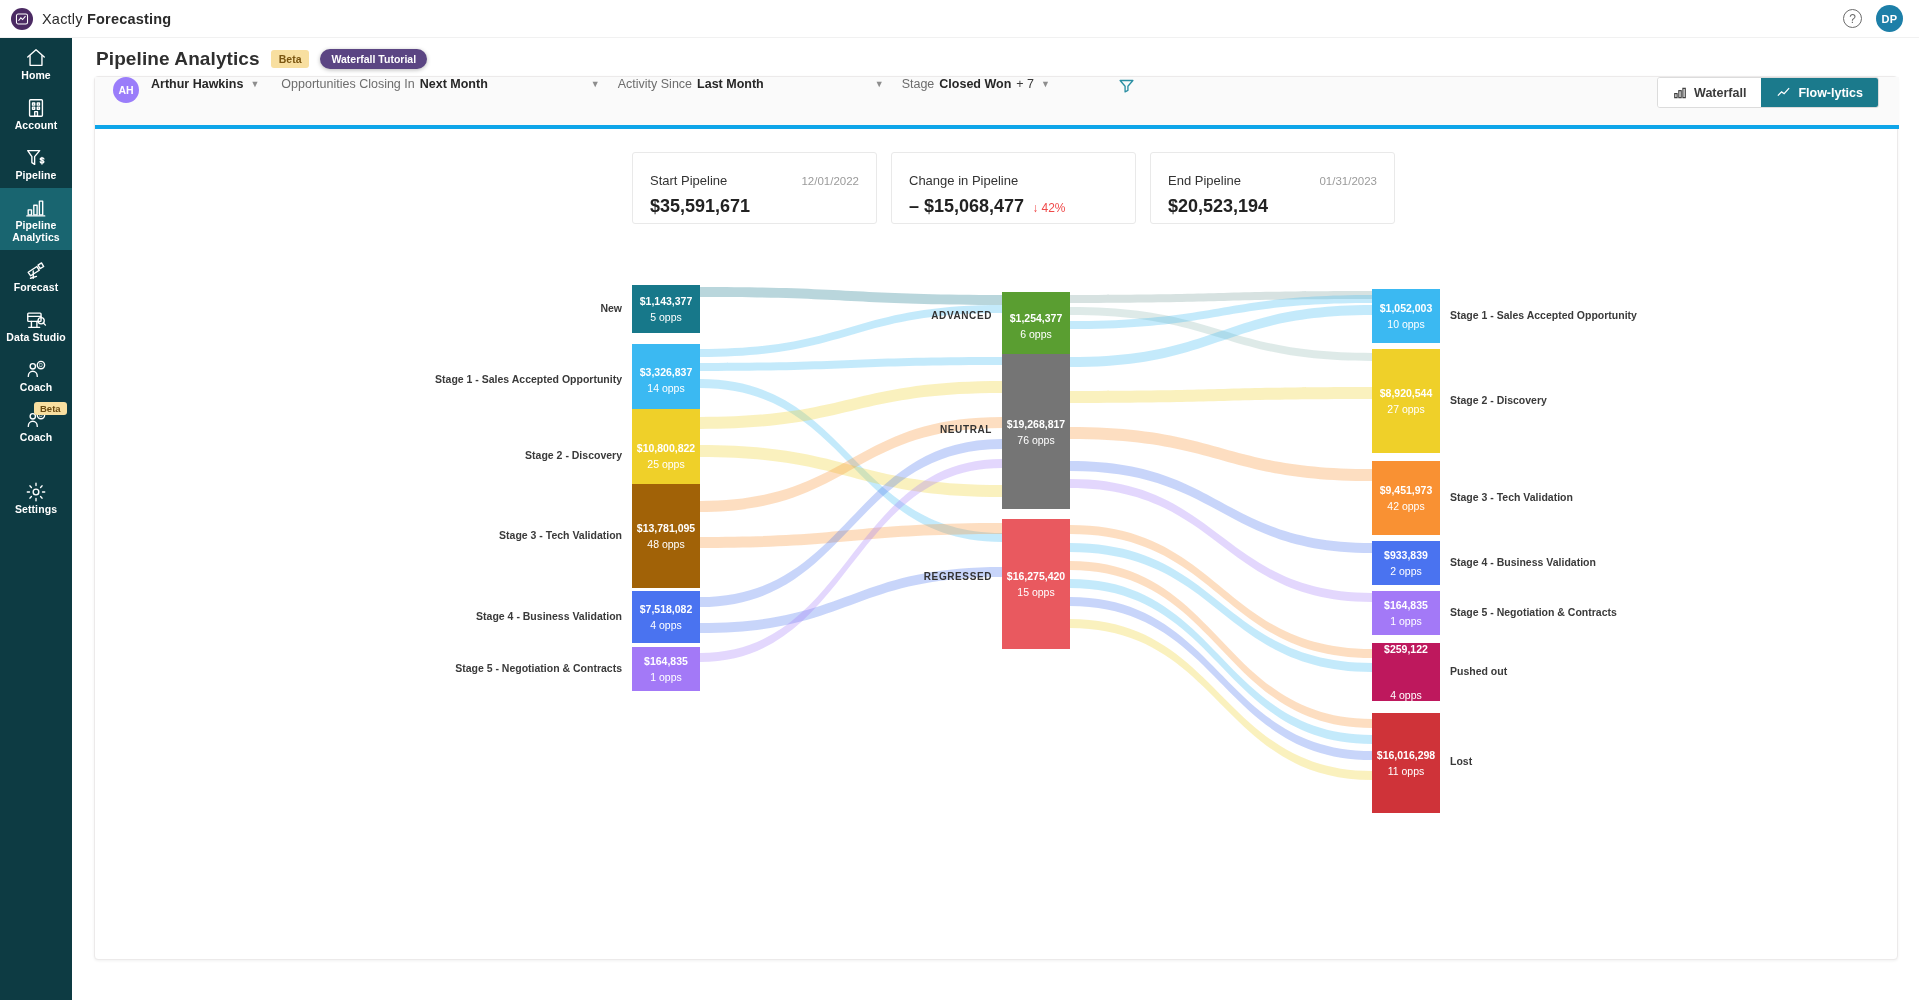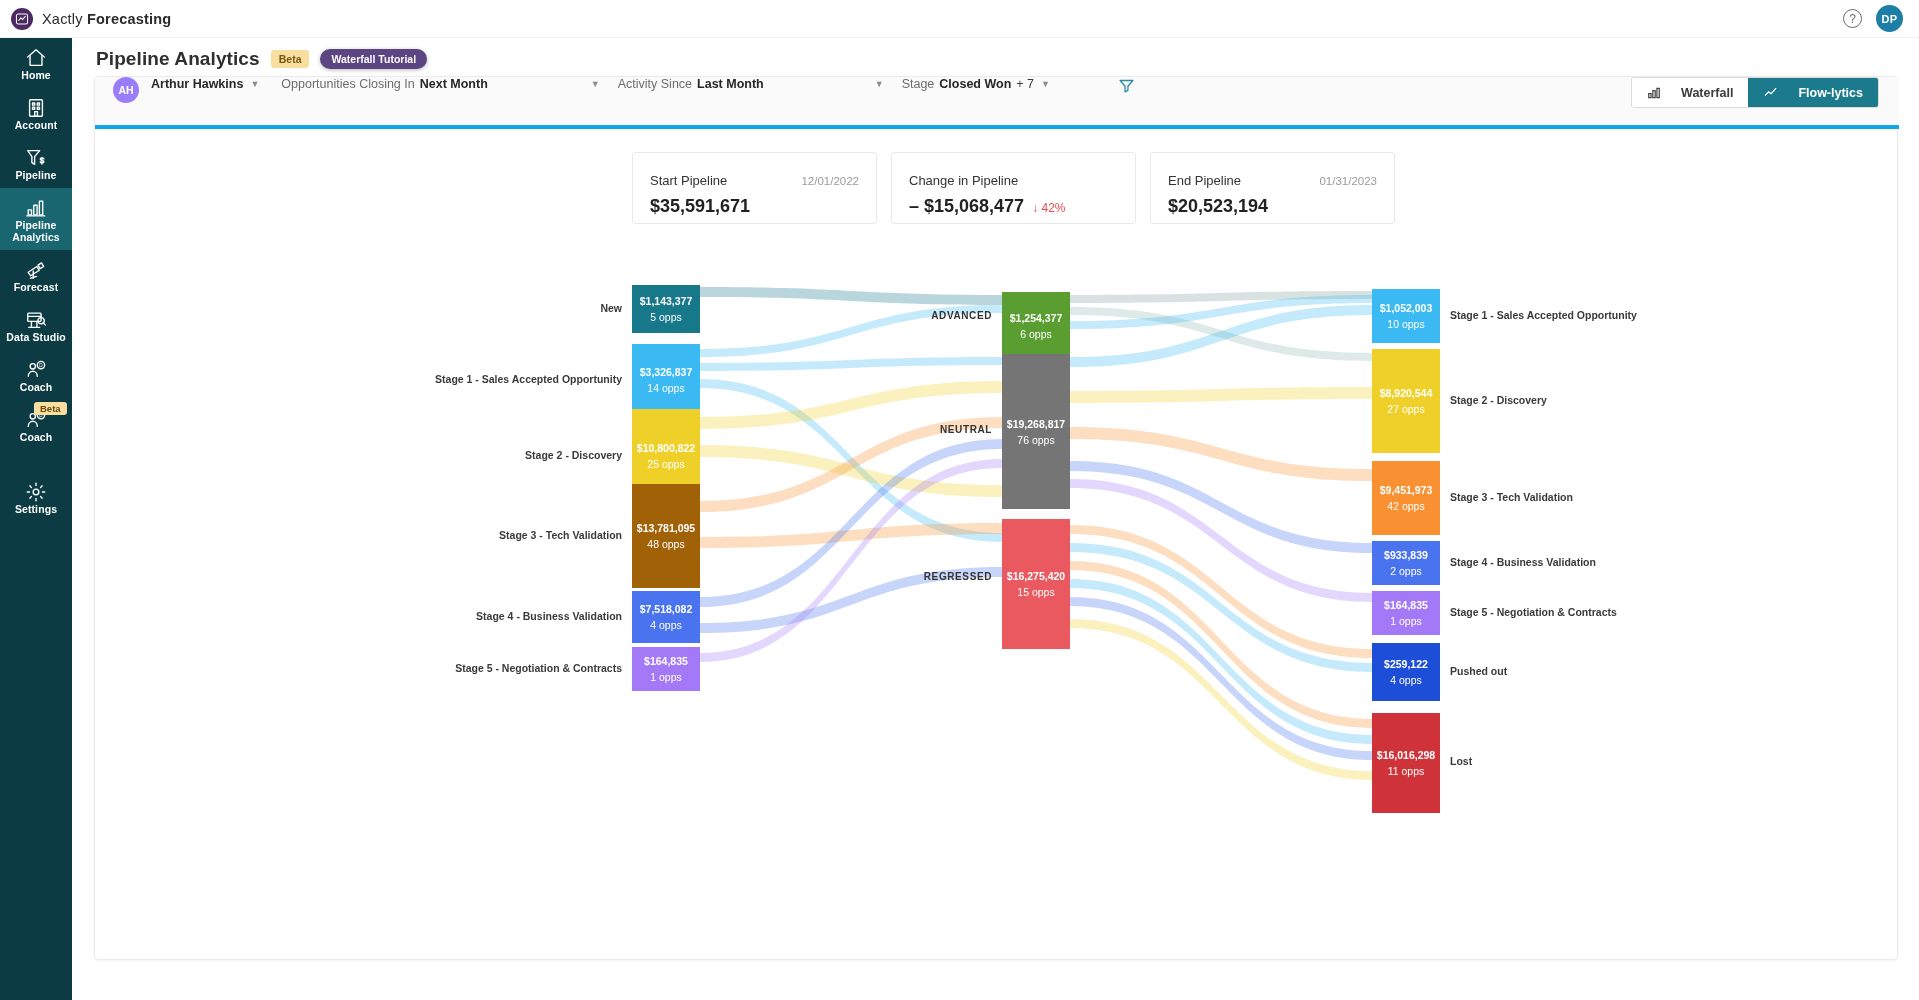--- a/index.html
+++ b/index.html
@@ -86,21 +86,21 @@
   .f-item { display: flex; align-items: baseline; gap: 5px; cursor: pointer; }
   .f-lbl { font-size: 12.5px; color: #6d6d6d; }
   .f-val { font-size: 12.5px; color: #272727; font-weight: 600; }
   .chev { font-size: 9px; color: #8d8d8d; align-self: center; margin-left: 2px; }
   .f-funnel { cursor: pointer; display: flex; align-items: center; }
   .toggle-grp {
     margin-left: auto; margin-right: 20px; display: flex;
     border: 1px solid #dcdcdc; border-radius: 3px; overflow: hidden; background: #fff;
   }
   .tgl {
-    display: flex; align-items: center; gap: 20px; padding: 7px 15px;
+    display: flex; align-items: center; gap: 7px; padding: 7px 15px;
     font-size: 12.5px; font-weight: 700; color: #3b3b3b; cursor: pointer; background: #fff;
   }
   .tgl.on { background: #1b7a8c; color: #ffffff; }
   
   .kpis { position: absolute; left: 537px; top: 75px; display: flex; gap: 14px; }
   .kpi {
     width: 245px; height: 72px; border: 1px solid #e9e9e9; border-radius: 3px;
     background: #fff; padding: 20px 17px;
   }
   .kpi-top { display: flex; align-items: baseline; }
@@ -404,21 +404,21 @@
       <div class="nodebox" style="left: 1277px; top: 412px; width: 68px; height: 44px; background: rgb(74, 115, 240);">
         <span class="nv">$933,839</span>
         <span class="no">2 opps</span>
       </div>
       <div class="nlabel" style="left: 1355px; top: 427px;">Stage 4 - Business Validation</div>
       <div class="nodebox" style="left: 1277px; top: 462px; width: 68px; height: 44px; background: rgb(163, 121, 247);">
         <span class="nv">$164,835</span>
         <span class="no">1 opps</span>
       </div>
       <div class="nlabel" style="left: 1355px; top: 477px;">Stage 5 - Negotiation &amp; Contracts</div>
-      <div class="nodebox" style="left: 1277px; top: 514px; width: 68px; height: 58px; background: #1d4ed8;">
+      <div class="nodebox" style="left: 1277px; top: 514px; width: 68px; height: 58px; background: #be185d; justify-content: space-between;">
         <span class="nv">$259,122</span>
         <span class="no">4 opps</span>
       </div>
       <div class="nlabel" style="left: 1355px; top: 536px;">Pushed out</div>
       <div class="nodebox" style="left: 1277px; top: 584px; width: 68px; height: 100px; background: rgb(207, 51, 57);">
         <span class="nv">$16,016,298</span>
         <span class="no">11 opps</span>
       </div>
       <div class="nlabel" style="left: 1355px; top: 626px;">Lost</div>
     </div>

